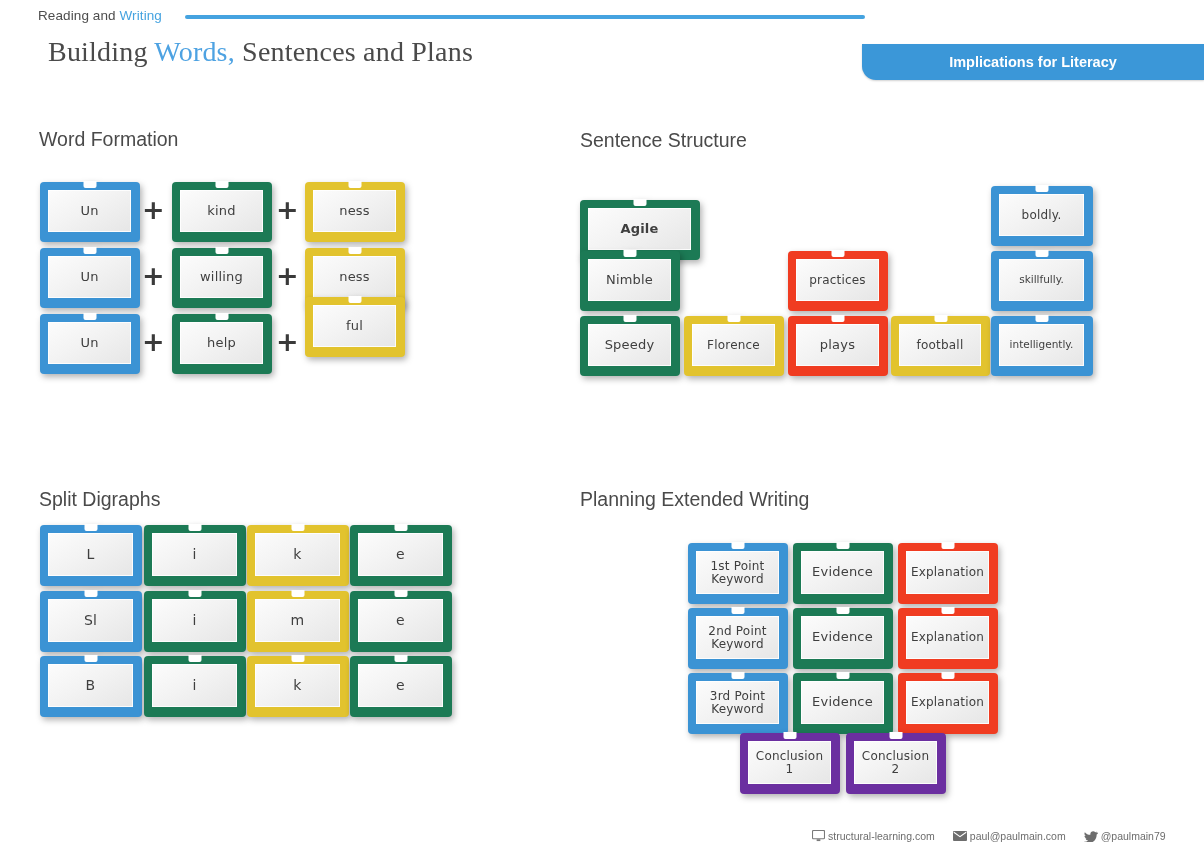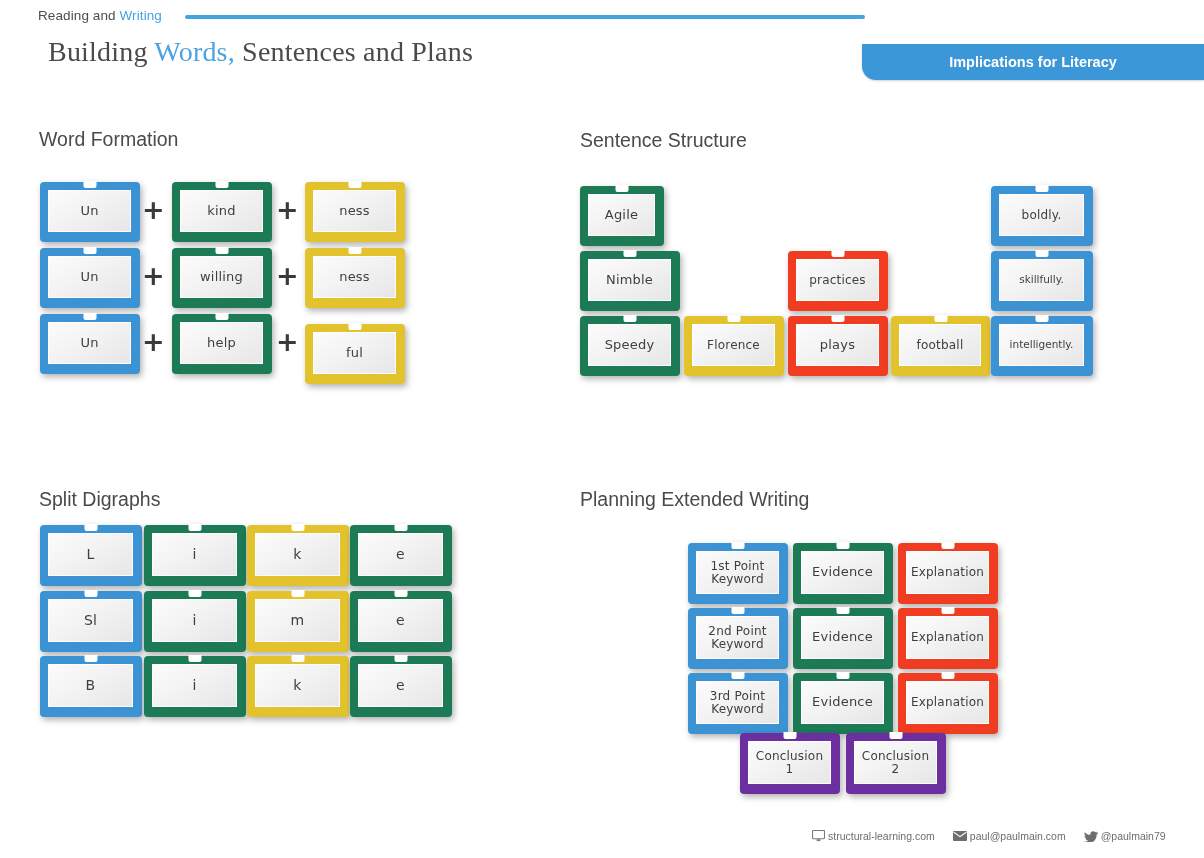--- a/index.html
+++ b/index.html
@@ -187,32 +187,32 @@
         <span>Un</span>
       </div>
     </div>
     <div class="blk md" style="left: 172px; top: 314px; width: 100px; height: 60px; --c: #1c7a55;">
       <div class="frame"></div>
       <div class="notch"></div>
       <div class="panel">
         <span>help</span>
       </div>
     </div>
-    <div class="blk md" style="left: 305px; top: 324px; width: 100px; height: 60px; --c: #e2c32e;">
+    <div class="blk md" style="left: 305px; top: 297px; width: 100px; height: 60px; --c: #e2c32e;">
       <div class="frame"></div>
       <div class="notch"></div>
       <div class="panel">
         <span>ful</span>
       </div>
     </div>
     <div class="plus" style="left: 142px; top: 328px;">+</div>
     <div class="plus" style="left: 276px; top: 328px;">+</div>
   </div>
 <div id="sentence-structure-group">
-    <div class="blk md" style="left: 580px; top: 186px; width: 84px; height: 60px; --c: #1c7a55;">
+    <div class="blk md" style="left: 580px; top: 200px; width: 120px; height: 60px; font-weight: bold; --c: #1c7a55;">
       <div class="frame"></div>
       <div class="notch"></div>
       <div class="panel">
         <span>Agile</span>
       </div>
     </div>
     <div class="blk md" style="left: 580px; top: 251px; width: 100px; height: 60px; --c: #1c7a55;">
       <div class="frame"></div>
       <div class="notch"></div>
       <div class="panel">

